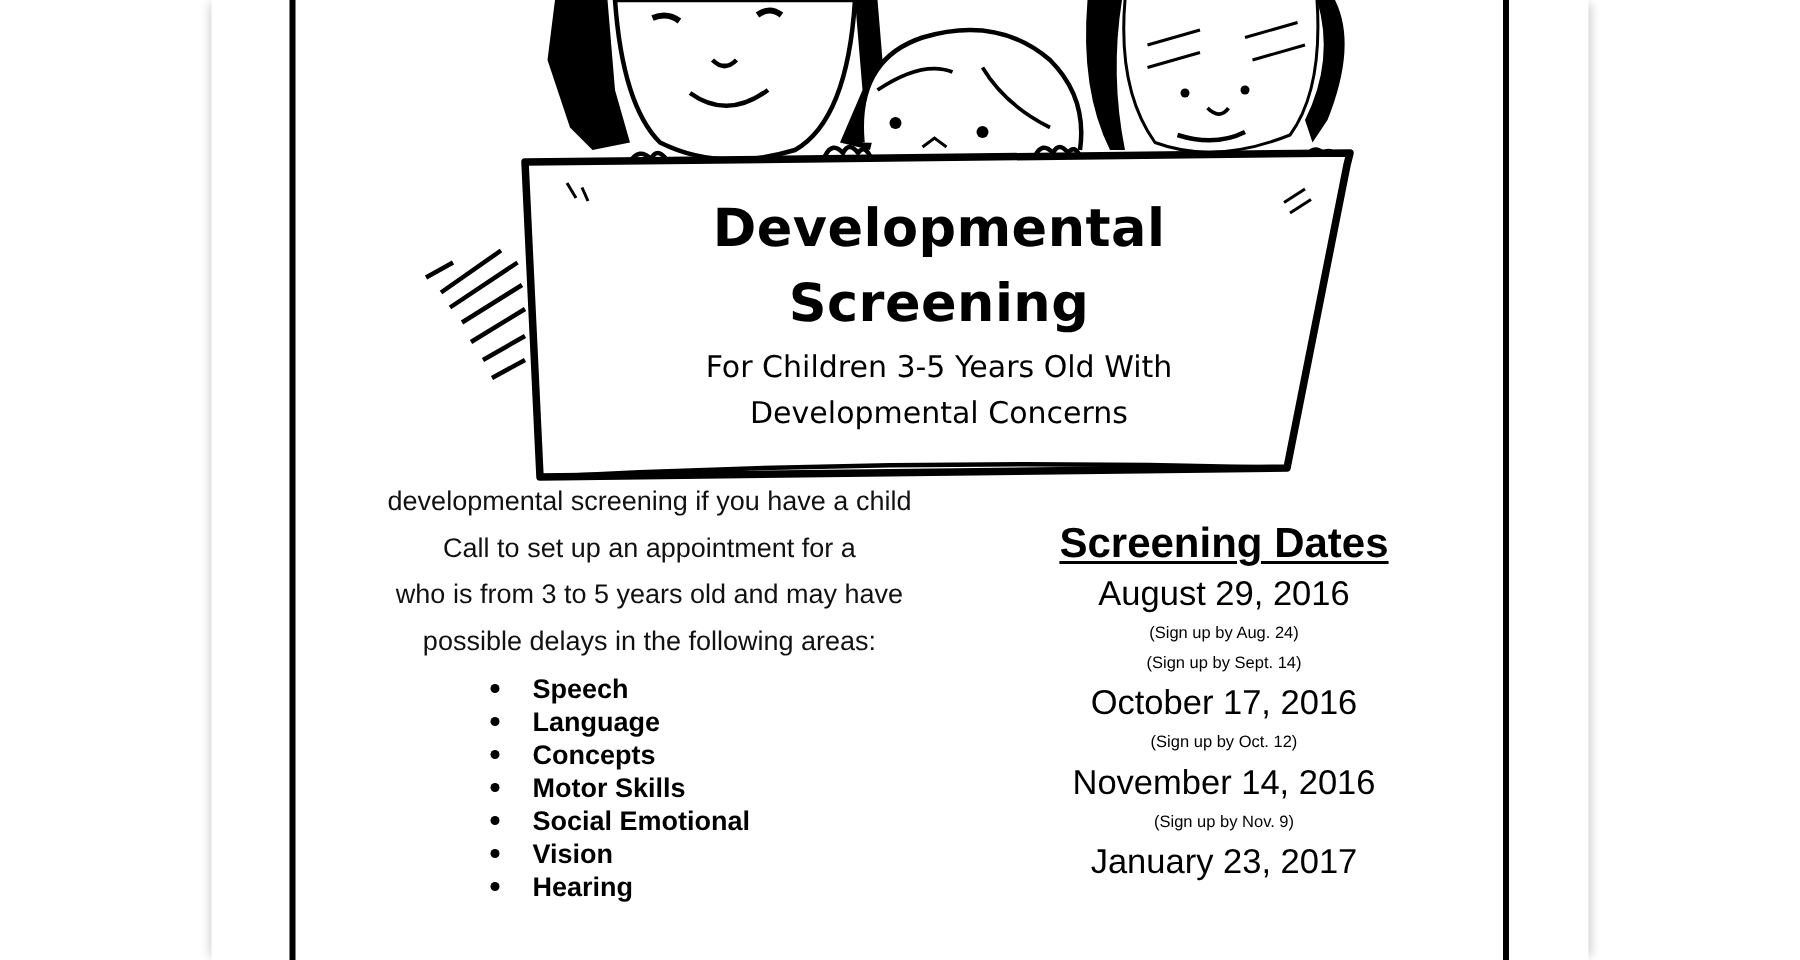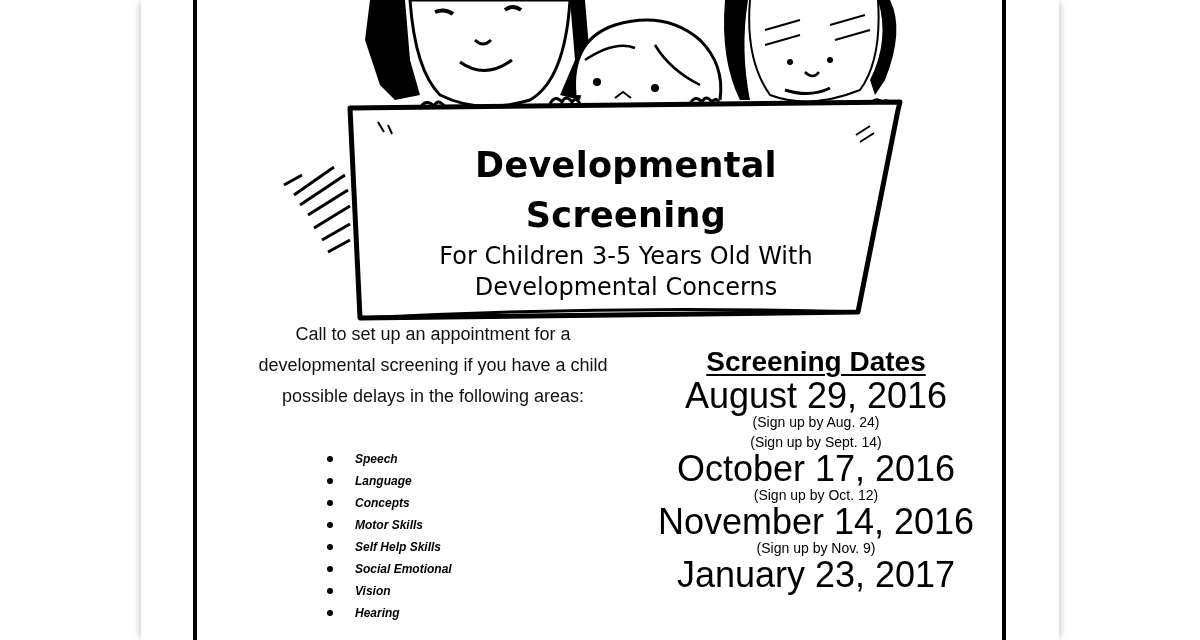--- a/index.html
+++ b/index.html
@@ -16,36 +16,36 @@
     box-shadow: -4px 0 6px -2px rgba(0,0,0,0.18), 4px 0 6px -2px rgba(0,0,0,0.18);
   }
   .frame-left { position: absolute; left: 193px; top: 0; width: 4px; height: 640px; background: #000; }
   .frame-right { position: absolute; left: 1002px; top: 0; width: 4px; height: 640px; background: #000; }
 
   
   .illustration { position: absolute; left: 270px; top: 0; width: 660px; height: 330px; }
   .illustration svg { position: absolute; left: 0; top: 0; }
 
   .sign-text { position: absolute; left: 356px; top: 128px; width: 540px; text-align: center;
-    font-family: "DejaVu Sans", sans-serif; margin-top: 12px; }
+    font-family: "DejaVu Sans", sans-serif; }
   .sign-title { font-size: 35px; font-weight: bold; line-height: 50px; letter-spacing: 0.3px; }
-  .sign-sub { font-size: 24px; line-height: 29px; margin-top: 2px; }
+  .sign-sub { font-size: 20px; line-height: 29px; margin-top: 2px; }
 
   .intro { position: absolute; left: 238px; top: 319px; width: 390px; text-align: center;
     font-size: 18px; line-height: 31px; color: #111; }
 
   .areas { position: absolute; left: 320px; top: 448px; margin: 0; padding: 0; list-style: none; }
-  .areas li { position: relative; padding-left: 35px; font-size: 12px; line-height: 22px;
-    font-weight: bold; font-style: italic; }
+  .areas li { position: relative; padding-left: 35px; font-size: 18px; line-height: 22px;
+    font-weight: bold; }
   .areas li .bullet { position: absolute; left: 7px; top: 8px; width: 6px; height: 6px; border-radius: 50%; background: #000; }
 
   .dates { position: absolute; left: 640px; top: 345px; width: 352px; text-align: center; }
   .dates-title { font-size: 28px; font-weight: bold; text-decoration: underline; line-height: 34px; text-decoration-thickness: 2px; text-underline-offset: 3px; }
-  .date-main { font-size: 36px; line-height: 33px; }
-  .date-sub { font-size: 14px; line-height: 20px; }
+  .date-main { font-size: 23px; line-height: 33px; }
+  .date-sub { font-size: 11px; line-height: 20px; }
 </style>
 </head>
 <body>
 
 <div class="sheet"></div>
 <div class="frame-left"></div>
 <div class="frame-right"></div>
 
 <div class="illustration">
   <svg width="660" height="330" viewBox="0 0 660 330">
@@ -95,31 +95,31 @@
 </div>
 
 <div class="sign-text">
   <div class="sign-title">Developmental</div>
   <div class="sign-title">Screening</div>
   <div class="sign-sub">For Children 3-5 Years Old With</div>
   <div class="sign-sub">Developmental Concerns</div>
 </div>
 
 <div class="intro">
+  <div>developmental screening if you have a child</div>
   <div>Call to set up an appointment for a</div>
-  <div>developmental screening if you have a child</div>
+  <div>who is from 3 to 5 years old and may have</div>
   <div>possible delays in the following areas:</div>
 </div>
 
 <ul class="areas">
   <li><span class="bullet"></span><span>Speech</span></li>
   <li><span class="bullet"></span><span>Language</span></li>
   <li><span class="bullet"></span><span>Concepts</span></li>
   <li><span class="bullet"></span><span>Motor Skills</span></li>
-  <li><span class="bullet"></span><span>Self Help Skills</span></li>
   <li><span class="bullet"></span><span>Social Emotional</span></li>
   <li><span class="bullet"></span><span>Vision</span></li>
   <li><span class="bullet"></span><span>Hearing</span></li>
 </ul>
 
 <div class="dates">
   <div class="dates-title">Screening Dates</div>
   <div class="date-main">August 29, 2016</div>
   <div class="date-sub">(Sign up by Aug. 24)</div>
   <div class="date-sub">(Sign up by Sept. 14)</div>

